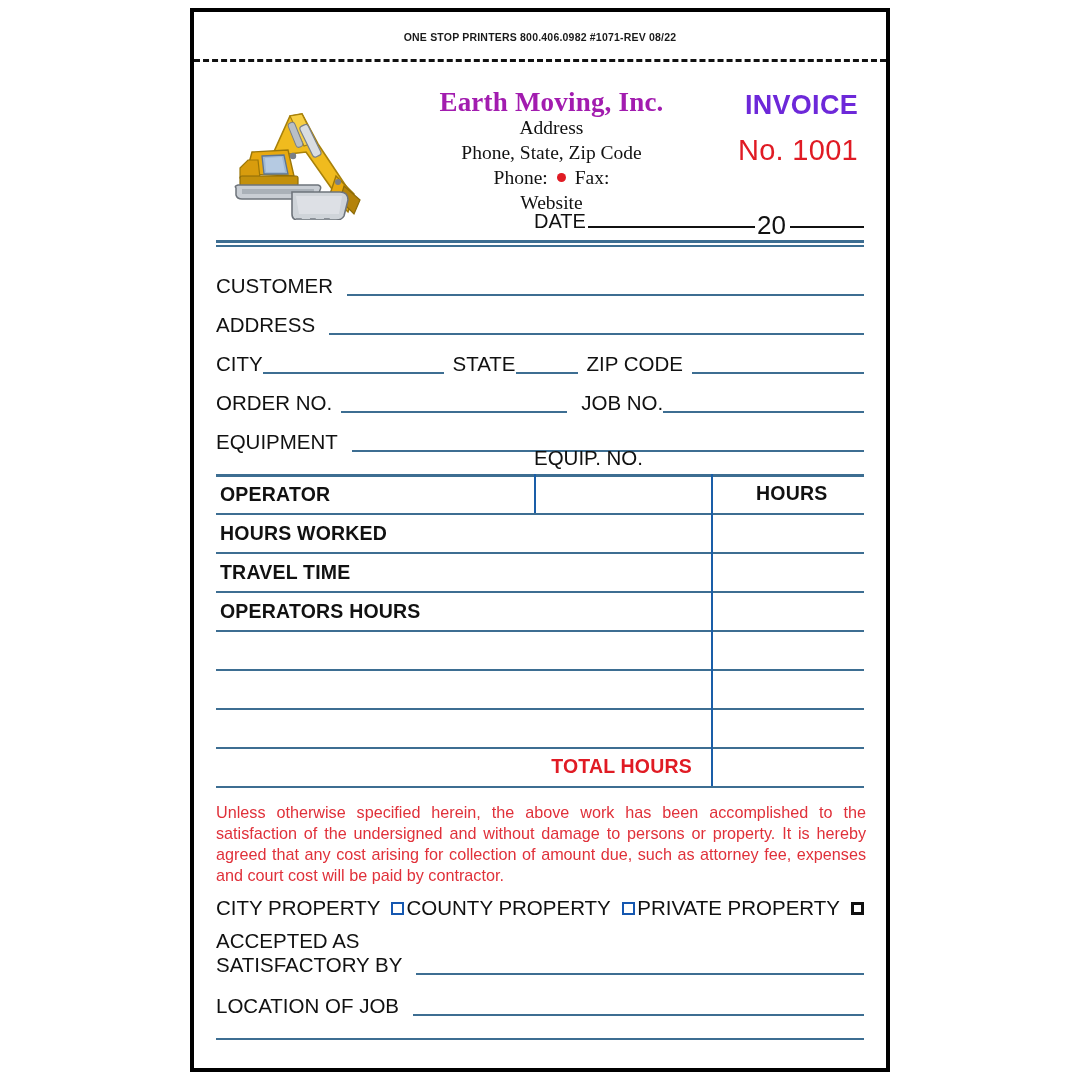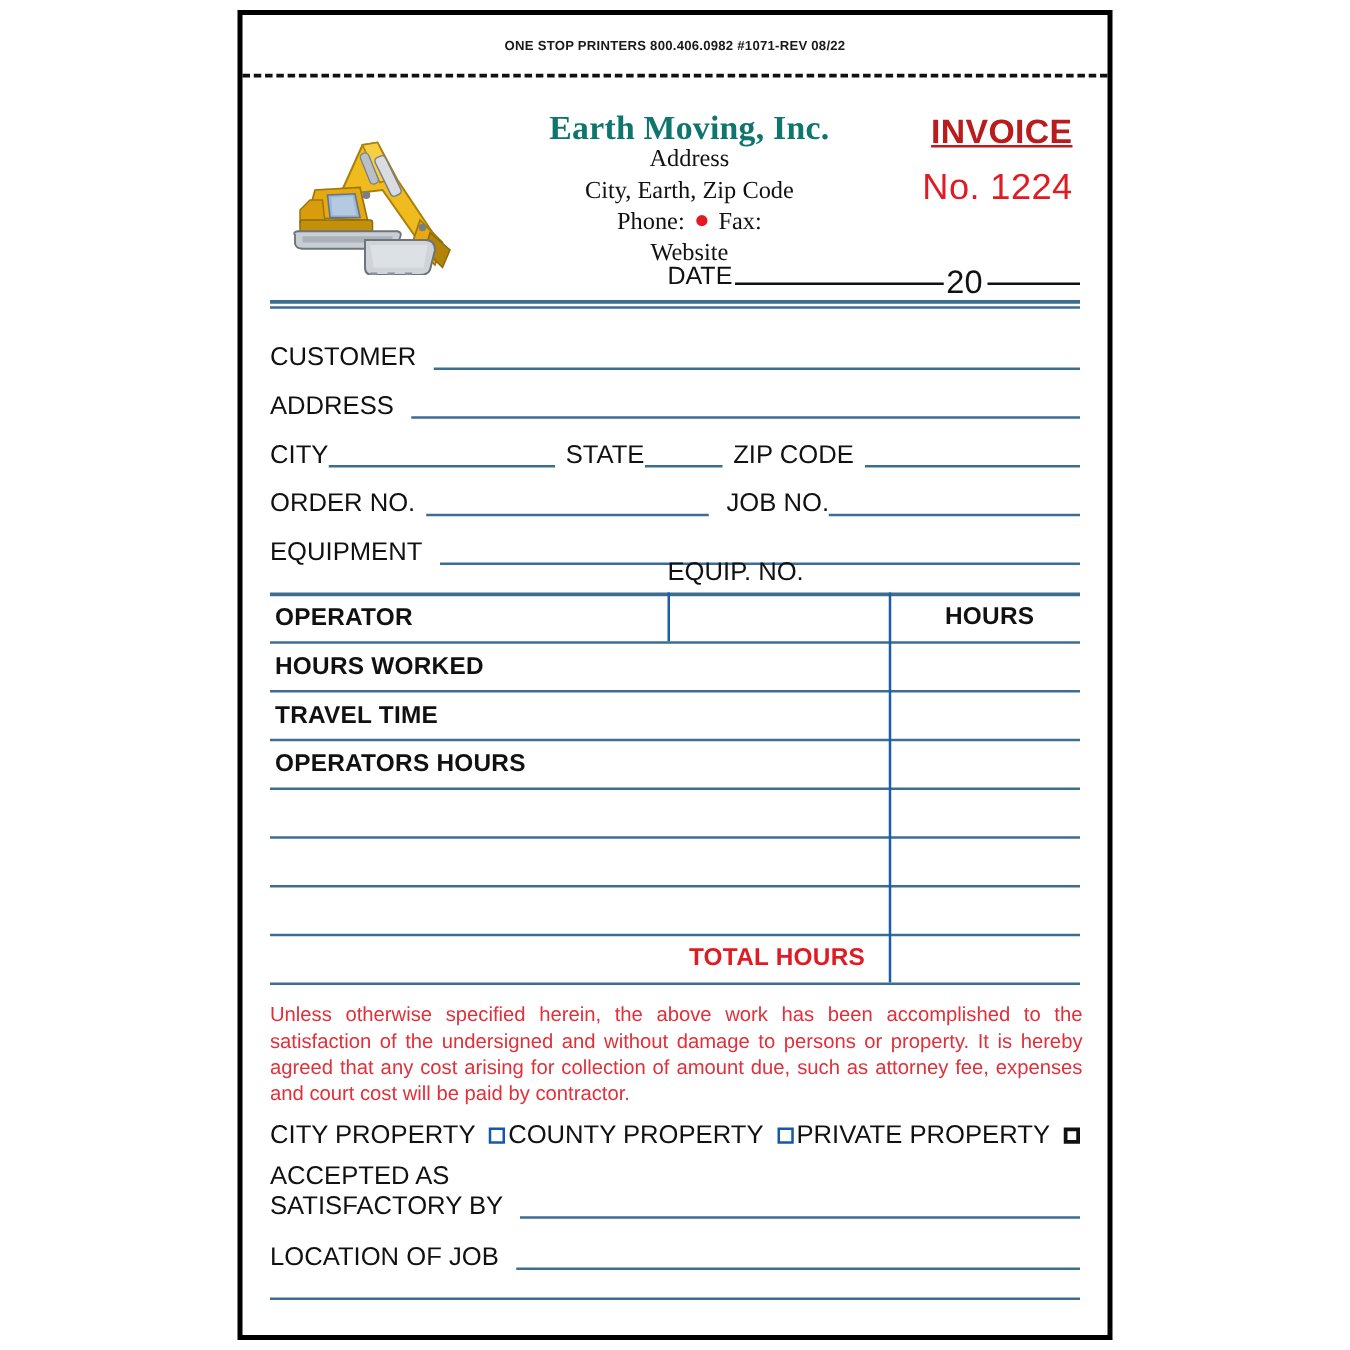--- a/index.html
+++ b/index.html
@@ -76,21 +76,21 @@
     left: 210px;
     top: 76px;
     width: 295px;
     text-align: center;
     font-family: "Liberation Serif", serif;
     color: #111111;
   }
   .company-name {
     font-size: 27px;
     font-weight: bold;
-    color: #0f766e;
+    color: #a21caf;
     letter-spacing: .2px;
     line-height: 1.05;
   }
   .company-line {
     font-size: 19.5px;
     line-height: 1.28;
     color: #111111;
   }
   .phone-line {
     font-size: 19.5px;
@@ -107,24 +107,23 @@
     margin: 0 9px;
   }
 
   
   .invoice-word {
     position: absolute;
     right: 28px;
     top: 78px;
     font-size: 27px;
     font-weight: bold;
-    color: #b91c1c;
+    color: #6d28d9;
     letter-spacing: .3px;
     font-family: "Liberation Sans", sans-serif;
-    text-decoration: underline;
   }
   .invoice-no {
     position: absolute;
     right: 28px;
     top: 122px;
     font-size: 29px;
     color: #e01b24;
     font-family: "Liberation Sans", sans-serif;
     letter-spacing: .3px;
   }
@@ -361,29 +360,29 @@
           <path d="M64 128 L70 128 L69 130 L64 130 Z M78 128 L84 128 L83 130 L78 130 Z M92 128 L98 128 L97 130 L92 130 Z" fill="#8a9097"></path>
 
           <circle cx="61" cy="66" r="3.2" fill="#7a7f86"></circle>
           <circle cx="106" cy="92" r="3" fill="#7a7f86"></circle>
         </svg>
       </div>
 
       <div class="company-block">
         <div class="company-name">Earth Moving, Inc.</div>
         <div class="company-line">Address</div>
-        <div class="company-line">City, Earth, Zip Code</div>
+        <div class="company-line">Phone, State, Zip Code</div>
         <div class="phone-line">
           <span>Phone:</span><span class="red-dot"></span><span>Fax:</span>
         </div>
         <div class="company-line">Website</div>
       </div>
 
       <div class="invoice-word">INVOICE</div>
-      <div class="invoice-no">No. 1224</div>
+      <div class="invoice-no">No. 1001</div>
 
       <div class="date-row">
         <span class="date-label">DATE</span>
         <span class="rule-black"></span>
         <span class="date-20">20</span>
         <span class="rule-black-short"></span>
       </div>
 
       <div class="double-rule">
         <div class="thick"></div>

